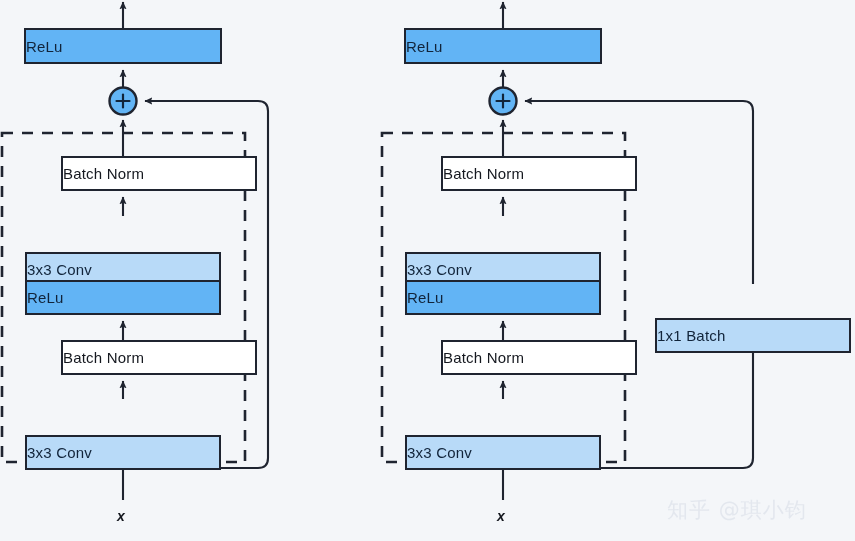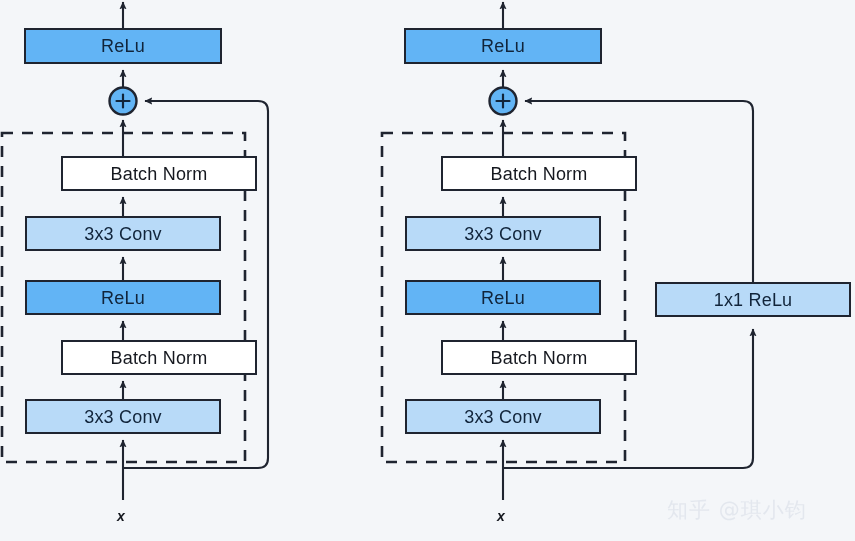--- a/index.html
+++ b/index.html
@@ -25,29 +25,28 @@
     width: 855px;
     height: 541px;
     display: block;
   }
   .node-box {
     position: absolute;
     box-sizing: border-box;
     border: 2px solid #1f2430;
     display: flex;
     align-items: center;
-    justify-content: center;
-    font-size: 18px;
+    font-size: 15px;
     letter-spacing: 0.2px;
     line-height: 1;
     user-select: none;
   }
   .fill-white  { background: #ffffff; color: #15181f; margin-left: 36px; }
   .fill-blue   { background: #62b4f5; color: #11243a; }
-  .fill-lblue  { background: #b8daf8; color: #11243a; }
+  .fill-lblue  { background: #b8daf8; color: #11243a; margin-top: 36px; }
 
   .var-label {
     position: absolute;
     font-style: italic;
     font-weight: bold;
     font-size: 14px;
     color: #15181f;
     user-select: none;
   }
   .watermark {
@@ -166,20 +165,20 @@
 
   <div class="node-box fill-white" style="left:405px; top:340px; width:196px; height:35px;">
     <span>Batch Norm</span>
   </div>
 
   <div class="node-box fill-lblue" style="left:405px; top:399px; width:196px; height:35px;">
     <span>3x3 Conv</span>
   </div>
 
   <div class="node-box fill-lblue" style="left:655px; top:282px; width:196px; height:35px;">
-    <span>1x1 ReLu</span>
+    <span>1x1 Batch</span>
   </div>
 
   <div class="var-label" style="left:497px; top:508px;">x</div>
 
   <div class="watermark" style="left:667px; top:496px;">知乎 @琪小钧</div>
 
 </div>
 
 </body></html>

